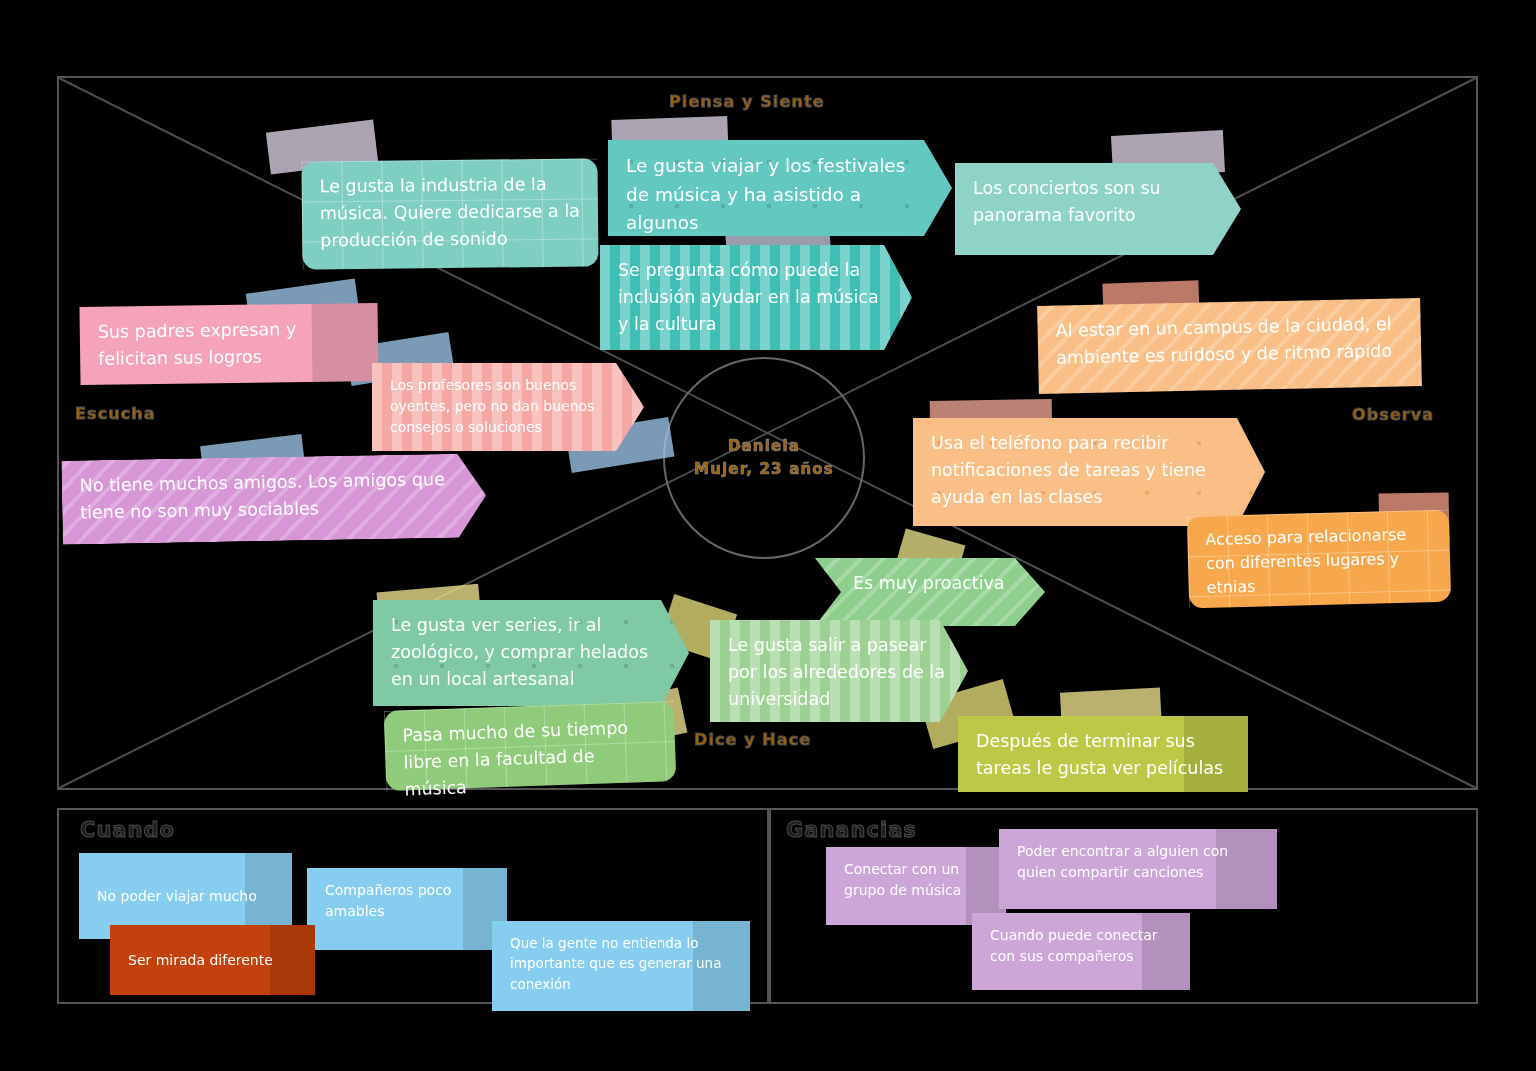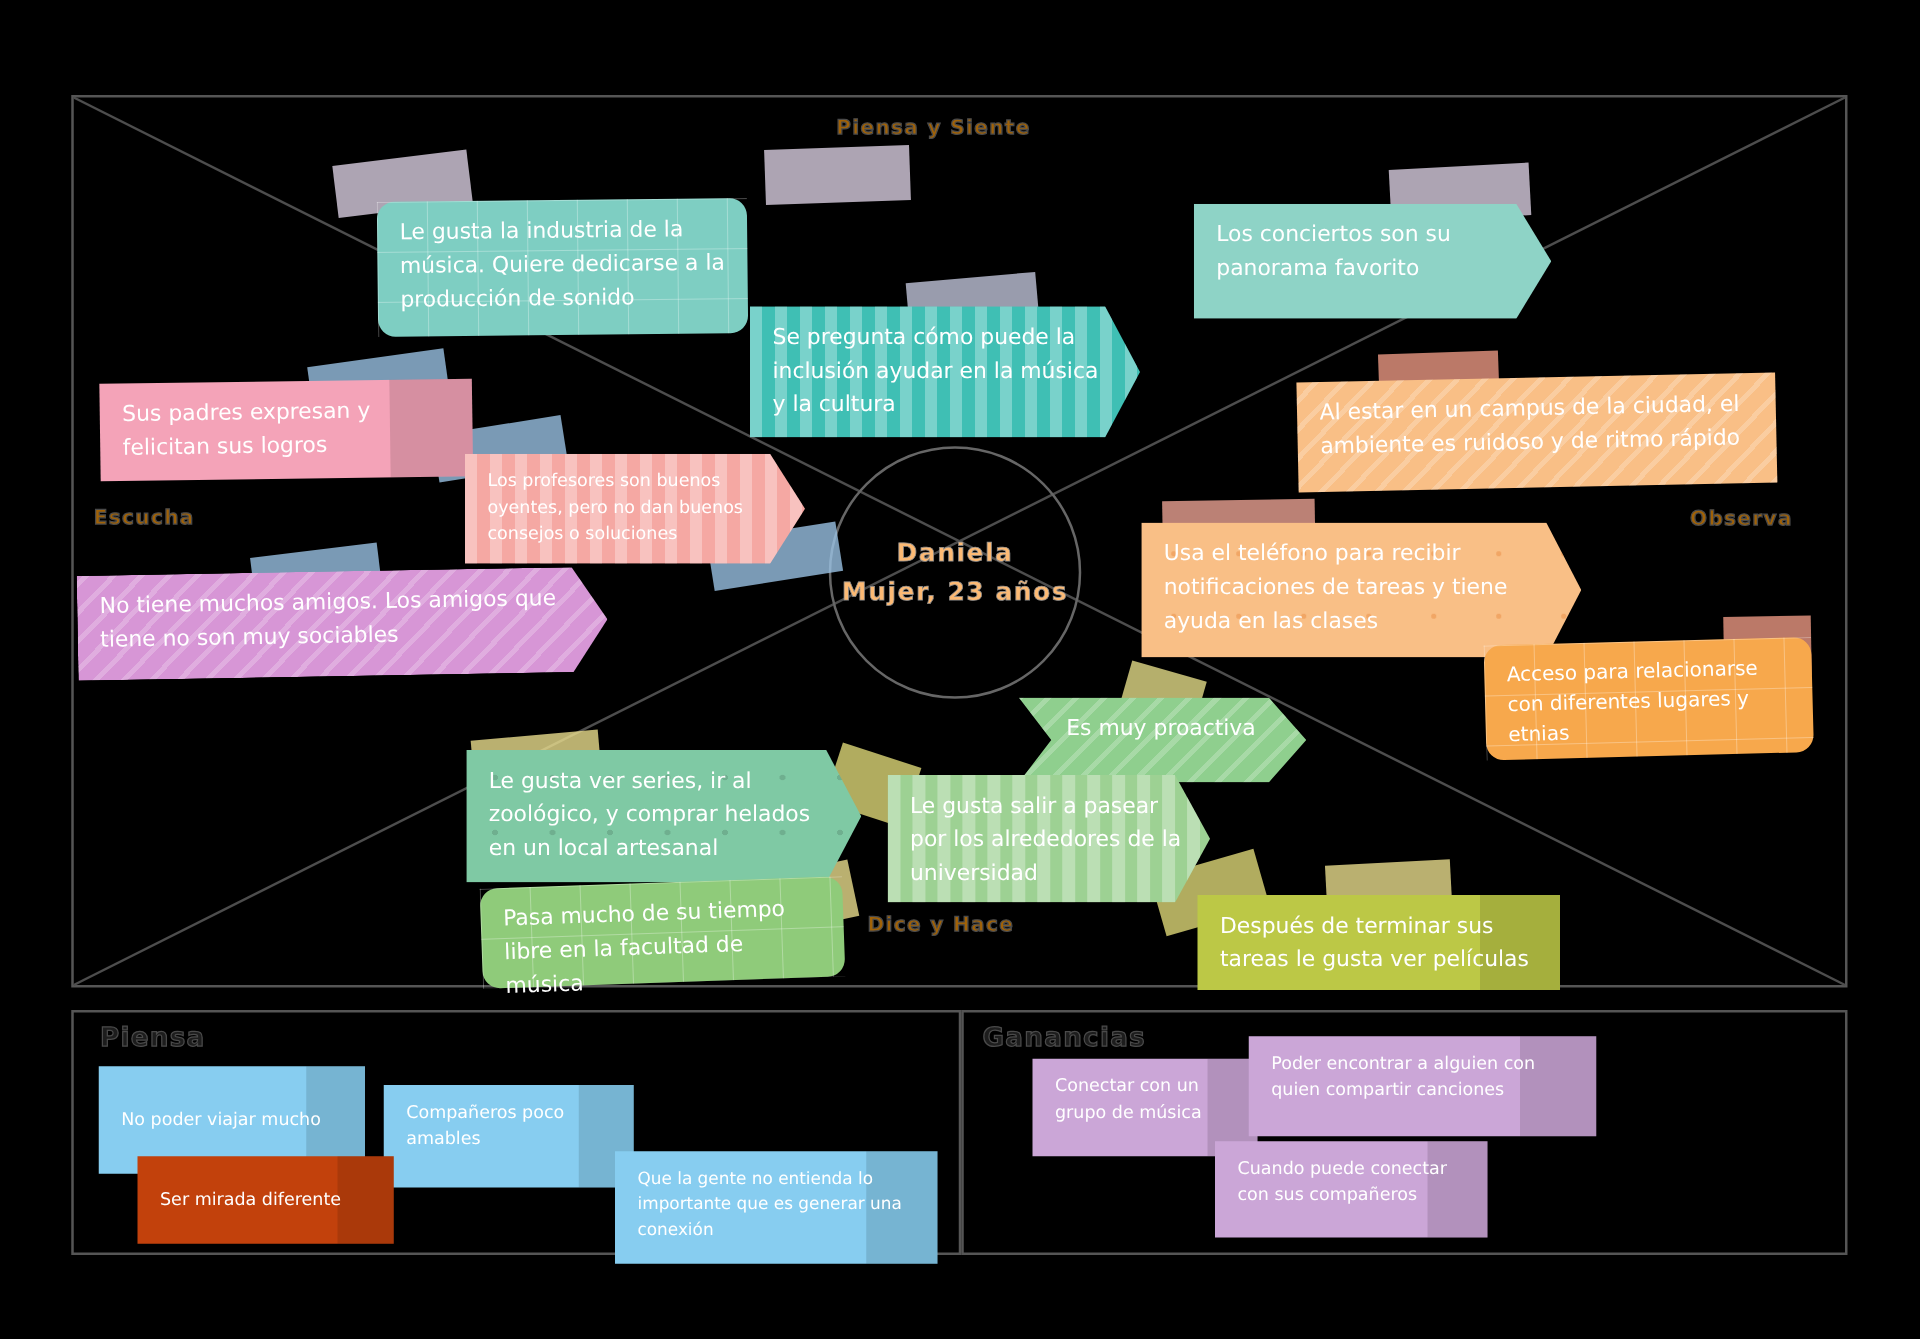--- a/index.html
+++ b/index.html
@@ -17,21 +17,21 @@
   .frame-svg{position:absolute;left:0;top:0;width:100%;height:100%;overflow:visible;}
 
   
   .persona{
     position:absolute;left:663px;top:357px;width:198px;height:198px;
     border:2px solid #666;border-radius:50%;
     display:flex;flex-direction:column;align-items:center;justify-content:center;
     z-index:3;
   }
   .persona span{
-    display:block;color:#fdba74;font-size:20px;line-height:1.55;
+    display:block;color:#a16207;font-size:15px;line-height:1.55;
     font-weight:700;letter-spacing:1.2px;text-align:center;
     -webkit-text-stroke:0.6px #8c8c8c;
   }
 
   
   .heading{
     position:absolute;z-index:6;
     color:#a16207;font-size:16px;font-weight:700;letter-spacing:1.1px;
     -webkit-text-stroke:1px #4a4a4a;
     white-space:nowrap;
@@ -127,20 +127,23 @@
   <div class="heading h-escucha">Escucha</div>
   <div class="heading h-observa">Observa</div>
   <div class="heading h-dice">Dice y Hace</div>
 
   <div class="tape" style="left:268px;top:126px;width:108px;height:42px;background:#ded2e6;transform:rotate(-7deg);"></div>
   <div class="note round tex-grid" style="left:302px;top:160px;width:296px;height:108px;background:#7ecec2;transform:rotate(-0.6deg);">
     <span class="t">Le gusta la industria de la música. Quiere dedicarse a la producción de sonido</span>
   </div>
 
   <div class="tape" style="left:612px;top:118px;width:116px;height:44px;background:#ded2e6;transform:rotate(-2deg);"></div>
+  <div class="note ribbon tex-dots lg" style="left:608px;top:140px;width:344px;height:96px;background:#63c8c0;">
+    <span class="t">Le gusta viajar y los festivales de música y ha asistido a algunos</span>
+  </div>
 
   <div class="tape" style="left:1112px;top:133px;width:112px;height:42px;background:#ded2e6;transform:rotate(-3deg);"></div>
   <div class="note ribbon" style="left:955px;top:163px;width:286px;height:92px;background:#8ed3c6;">
     <span class="t">Los conciertos son su panorama favorito</span>
   </div>
 
   <div class="tape" style="left:726px;top:222px;width:104px;height:38px;background:#c4c8de;transform:rotate(-5deg);"></div>
   <div class="note ribbon tex-dash" style="left:600px;top:245px;width:312px;height:105px;background:#3fbfb4;">
     <span class="t">Se pregunta cómo puede la inclusión ayudar en la música y la cultura</span>
   </div>
@@ -196,21 +199,21 @@
     <span class="t">Le gusta salir a pasear por los alrededores de la universidad</span>
   </div>
 
   <div class="tape" style="left:925px;top:690px;width:86px;height:48px;background:#e3dc7a;transform:rotate(-16deg);"></div>
   <div class="tape" style="left:1061px;top:690px;width:100px;height:42px;background:#eee290;transform:rotate(-3deg);"></div>
   <div class="note band" style="left:958px;top:716px;width:290px;height:76px;background:#bcc846;">
     <span class="t">Después de terminar sus tareas le gusta ver películas</span>
   </div>
 
   <div class="panel p-left"></div>
-  <div class="p-heading" style="left:80px;top:818px;">Piensa</div>
+  <div class="p-heading" style="left:80px;top:818px;">Cuando</div>
 
   <div class="note band sm" style="left:79px;top:853px;width:213px;height:86px;background:#87cdf0;display:flex;align-items:center;">
     <span class="t">No poder viajar mucho</span>
   </div>
   <div class="note band sm" style="left:307px;top:868px;width:200px;height:82px;background:#87cdf0;">
     <span class="t">Compañeros poco amables</span>
   </div>
   <div class="note band sm" style="left:110px;top:925px;width:205px;height:70px;background:#c2410c;display:flex;align-items:center;">
     <span class="t">Ser mirada diferente</span>
   </div>

